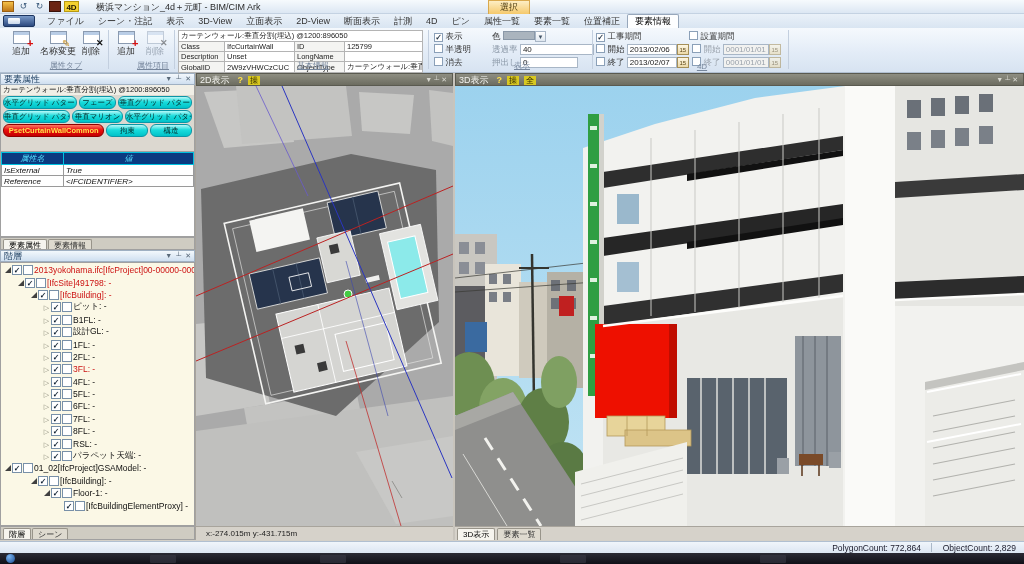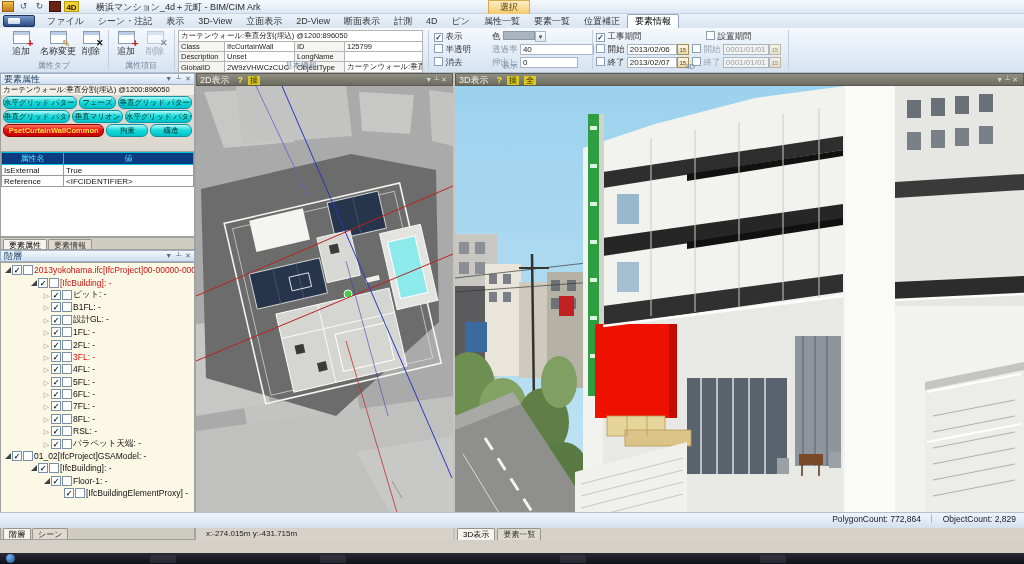--- a/index.html
+++ b/index.html
@@ -28,21 +28,21 @@
   .appbtn::after { content:""; position:absolute; left:4px; top:2px; width:12px; height:6px;
     background:linear-gradient(#fdfdfd,#c8d8ec); border-radius:1px; }
   .tab { padding:0 7px; font-size:9px; line-height:13px; color:#333; white-space:nowrap; }
   .tab.active { background:#fdfeff; border:1px solid #97a7bb; border-bottom:none;
     border-radius:2px 2px 0 0; color:#000; }
 
   
   .ribbon { position:absolute; left:0; top:28px; width:1024px; height:45px;
     background:linear-gradient(#f5f9fd,#e3ecf7 55%,#d7e3f1); border-bottom:1px solid #b0bfd1; }
   .rgroup { position:absolute; top:0; height:44px; }
-  .glabel { position:absolute; bottom:1px; left:0; width:100%; text-align:center; font-size:8px; color:#76869c; }
+  .glabel { position:absolute; bottom:1px; left:12px; width:100%; text-align:center; font-size:8px; color:#76869c;text-decoration:underline; }
   .gsep { position:absolute; top:2px; width:1px; height:39px; background:#c3cfdf; }
   .rbtn { position:absolute; top:2px; text-align:center; }
   .rbtn .lbl { font-size:9px; color:#333; margin-top:1px; }
   .rbtn.disabled .lbl { color:#9aa6b4; }
   .win-ic { position:relative; display:block; width:17px; height:13px; background:#fff;
     border:1px solid #8a9ab0; margin:1px auto 0; }
   .win-ic .bar { position:absolute; top:0; left:0; right:0; height:3px; background:#b9cde6; }
   .win-ic .plus { position:absolute; right:-5px; bottom:-5px; color:#d81010; font-weight:bold; font-size:11px; line-height:10px; }
   .win-ic .pencil { position:absolute; right:-5px; bottom:-6px; color:#c8922a; font-size:10px; line-height:10px; }
   .win-ic .cross { position:absolute; right:-5px; bottom:-5px; color:#111; font-weight:bold; font-size:9px; line-height:9px; }
@@ -74,21 +74,21 @@
   .ctabs { position:absolute; left:0; top:95px; width:195px; height:56px; background:#dcd8d0;
     border-left:1px solid #a0a0a0; border-right:1px solid #a0a0a0; padding:1px 2px; }
   .ctrow { display:flex; gap:2px; margin-bottom:1px; }
   .ctab { flex:1 1 auto; background:linear-gradient(#b8f8f8,#18dcdc 45%,#00c2c8);
     border:1px solid #0b96a6; border-radius:6px; font-size:7.5px; line-height:11px; height:13px;
     text-align:center; color:#042a2a; white-space:nowrap; overflow:hidden; }
   .ctab.sel { background:linear-gradient(#ff7a62,#ea0e0e 45%,#c40000); border-color:#8e0000;
     color:#ffe14a; font-weight:bold; }
   .attr-body { position:absolute; left:0; top:151px; width:195px; height:86px; background:#fff;
     border:1px solid #a0a0a0; }
-  .attr-table { width:100%; border-collapse:collapse; font-size:8px; }
+  .attr-table { width:100%; border-collapse:collapse; font-size:8px;font-style:italic; }
   .attr-table th { background:#0a3a80; color:#55e2ff; border:1px solid #00c2e0; height:10px;
     font-weight:normal; font-size:8px; }
   .attr-table td { border:1px solid #9a9a9a; height:11px; padding:0 2px; color:#111; white-space:nowrap; }
   .btabs { position:absolute; left:0; width:195px; height:13px; background:#cfccc2;
     border:1px solid #a0a0a0; display:flex; padding:1px 0 0 2px; gap:1px; }
   .btab { font-size:8px; line-height:11px; padding:0 5px; background:#dedacf;
     border:1px solid #98948a; border-bottom:none; color:#333; border-radius:2px 2px 0 0; }
   .btab.active { background:#f6f4ee; color:#000; }
   .tree { position:absolute; left:0; top:262px; width:195px; height:264px; background:#fbf8e6;
     border:1px solid #a0a0a0; overflow:hidden; padding-top:1px; }
@@ -108,21 +108,21 @@
     color:#f2f2ee; font-size:9px; line-height:12px; padding-left:3px; border:1px solid #5a5a50; }
   .vhelp { color:#ffe24a; margin-left:8px; font-weight:bold; }
   .vhint { background:#d8c820; color:#322a00; padding:0 2px; margin-left:5px; font-size:8px; }
   .vtools { position:absolute; right:3px; top:0; font-size:7px; color:#d8d8d0; letter-spacing:2px; }
   .canvas { position:absolute; top:86px; overflow:hidden; }
   .strip { position:absolute; top:526px; height:14px; background:#d6d2ca; border-top:1px solid #a8a49c;
     font-size:8px; line-height:13px; color:#222; }
   .strip .btab { display:inline-block; margin-top:1px; }
 
   
-  .statusbar { position:absolute; left:0; top:512px; width:1024px; height:16px;
+  .statusbar { position:absolute; left:0; top:541px; width:1024px; height:16px;
     background:linear-gradient(#f0f5fb,#d4e0ef); border-top:1px solid #b0bfd1;
     font-size:8.5px; line-height:12px; color:#1a1a2a; }
   .statusbar .right { position:absolute; right:8px; top:0; }
   .statusbar .sep { display:inline-block; width:1px; height:9px; background:#aab8c8; margin:0 8px; vertical-align:-1px; }
   .taskbar { position:absolute; left:0; top:553px; width:1024px; height:11px;
     background:linear-gradient(#2a2a34,#101018); }
   .orb { position:absolute; left:6px; top:1px; width:9px; height:9px; border-radius:50%;
     background:radial-gradient(circle at 35% 30%, #7ab4f0, #1a4a90); }
   .tkitem { position:absolute; top:2px; width:26px; height:8px; background:#3a3a46; border-radius:1px; opacity:.6; }
 </style>
@@ -281,21 +281,21 @@
       <div class="rrow" style="left:2px;top:16px">
         <span class="cb"></span>
         <span>開始</span>
         <span class="field" style="width:50px">2013/02/06</span><span class="dateicon">15</span>
       </div>
       <div class="rrow" style="left:2px;top:29px">
         <span class="cb"></span>
         <span>終了</span>
         <span class="field" style="width:50px">2013/02/07</span><span class="dateicon">15</span>
       </div>
-      <div class="rrow" style="left:112px;top:3px">
+      <div class="rrow" style="left:95px;top:3px">
         <span class="cb"></span>
         <span>設置期間</span>
       </div>
       <div class="rrow" style="left:98px;top:16px;color:#9aa2ac">
         <span class="cb"></span>
         <span>開始</span>
         <span class="field dis" style="width:46px">0001/01/01</span><span class="dateicon" style="opacity:.55">15</span>
       </div>
       <div class="rrow" style="left:98px;top:29px;color:#9aa2ac">
         <span class="cb"></span>
@@ -362,20 +362,26 @@
   <div class="panel-title" style="top:250px">
     <span>階層</span>
     <span class="ptools"><span>▼</span> <span>┴</span> <span>✕</span></span>
   </div>
   <div class="tree">
     <div class="titem lvl0 red">
         <span class="exp open"></span>
         <span class="tcb on"></span>
         <span class="tcb"></span>
         <span>2013yokohama.ifc[IfcProject]00-00000-000: -</span>
+      </div>
+    <div class="titem lvl1 red">
+        <span class="exp open"></span>
+        <span class="tcb on"></span>
+        <span class="tcb"></span>
+        <span>[IfcSite]491798: -</span>
       </div>
     <div class="titem lvl2 red">
         <span class="exp open"></span>
         <span class="tcb on"></span>
         <span class="tcb"></span>
         <span>[IfcBuilding]: -</span>
       </div>
     <div class="titem lvl3">
         <span class="exp closed"></span>
         <span class="tcb on"></span>

